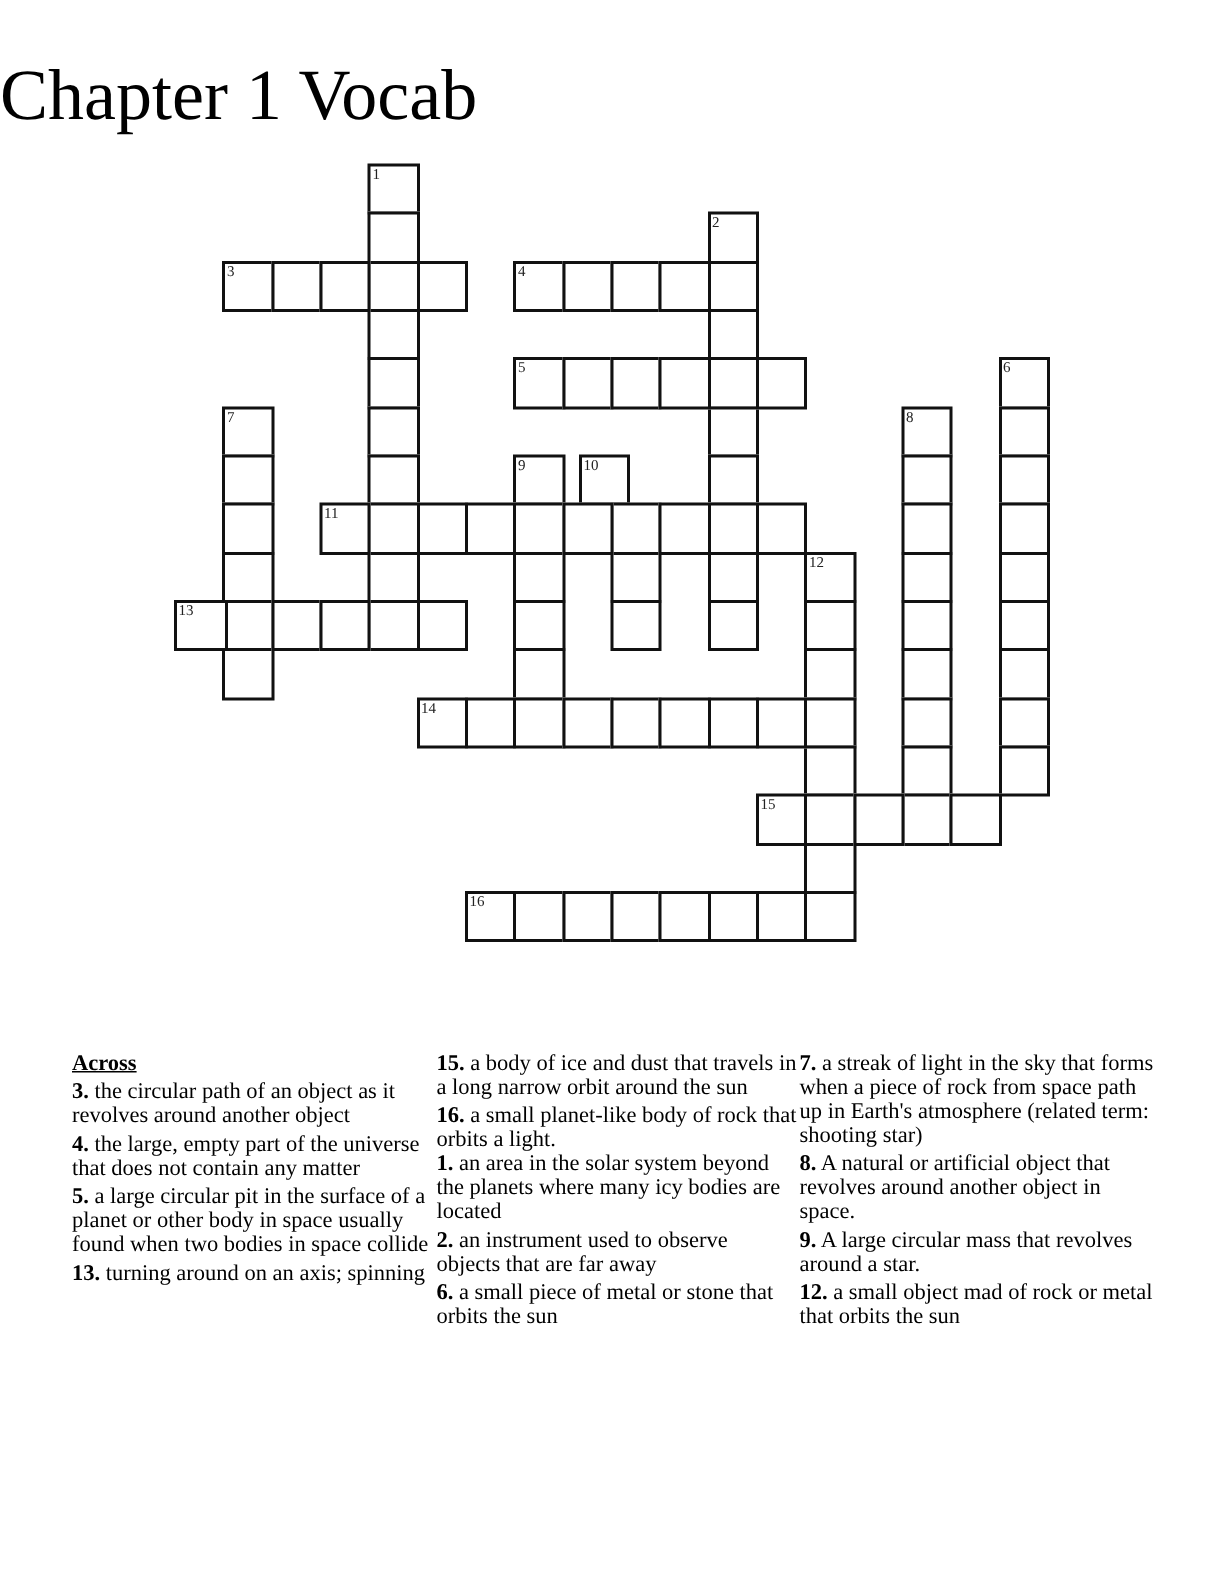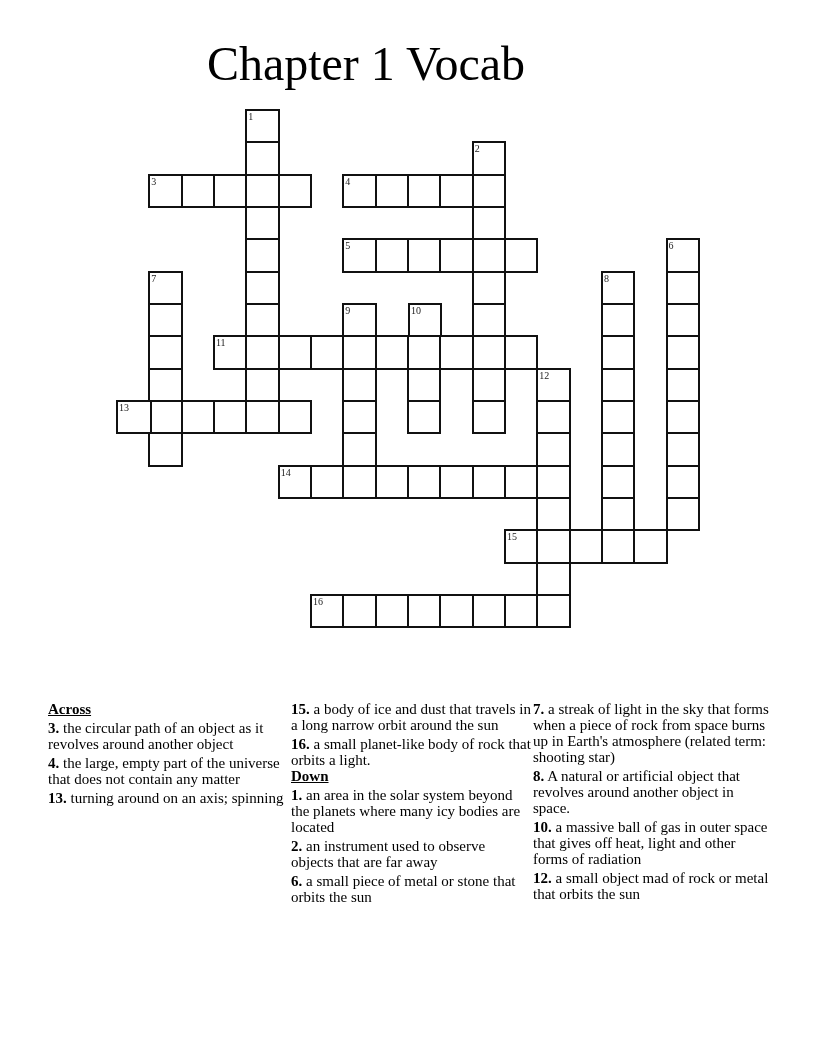--- a/index.html
+++ b/index.html
@@ -1,21 +1,21 @@
 <!DOCTYPE html>
 <html><head>
   <meta charset="utf-8">
   <style>
     html, body { margin: 0; padding: 0; background: #ffffff; }
     body {
       width: 816px; height: 1056px; position: relative; overflow: hidden;
       font-family: "Liberation Serif", "DejaVu Serif", serif; color: #000;
     }
     .title {
-      position: absolute; left: 0; top: 34px; width: 732px; text-align: center;
+      position: absolute; left: 0; top: 34px; width: 732px; text-align: left;
       font-size: 48px; line-height: 60px; font-weight: normal; margin: 0;
     }
     .grid { position: absolute; left: 0; top: 0; width: 816px; height: 680px; }
     .cell {
       position: absolute; box-sizing: border-box; width: 34.3px; height: 34.3px;
       border: 2px solid #111; background: #fff;
     }
     .cell .num {
       position: absolute; left: 1px; top: 0px; font-size: 10px; line-height: 11px;
       color: #222;
@@ -109,21 +109,21 @@
     <div class="cell" style="left: 600.95px; top: 496.96px;"></div>
     <div class="cell" style="left: 600.95px; top: 529.29px;"></div>
     <div class="cell" style="left: 342.31px; top: 302.98px;">
       <span class="num">9</span>
     </div>
     <div class="cell" style="left: 342.31px; top: 335.31px;"></div>
     <div class="cell" style="left: 342.31px; top: 367.64px;"></div>
     <div class="cell" style="left: 342.31px; top: 399.97px;"></div>
     <div class="cell" style="left: 342.31px; top: 432.3px;"></div>
     <div class="cell" style="left: 342.31px; top: 464.63px;"></div>
-    <div class="cell" style="left: 408px; top: 302.98px; padding-left: 12px;">
+    <div class="cell" style="left: 386px; top: 302.98px; padding-left: 12px;">
       <span class="num">10</span>
     </div>
     <div class="cell" style="left: 406.97px; top: 335.31px;"></div>
     <div class="cell" style="left: 406.97px; top: 367.64px;"></div>
     <div class="cell" style="left: 406.97px; top: 399.97px;"></div>
     <div class="cell" style="left: 212.99px; top: 335.31px;">
       <span class="num">11</span>
     </div>
     <div class="cell" style="left: 277.65px; top: 335.31px;"></div>
     <div class="cell" style="left: 309.98px; top: 335.31px;"></div>
@@ -168,30 +168,30 @@
     <div class="cell" style="left: 406.97px; top: 593.95px;"></div>
     <div class="cell" style="left: 439.3px; top: 593.95px;"></div>
     <div class="cell" style="left: 471.63px; top: 593.95px;"></div>
     <div class="cell" style="left: 503.96px; top: 593.95px;"></div>
   </div>
 
 <div class="clues col1">
   <div class="heading">Across</div>
   <div class="clue"><b>3.</b> <span>the circular path of an object as it revolves around another object</span></div>
   <div class="clue"><b>4.</b> <span>the large, empty part of the universe that does not contain any matter</span></div>
+  <div class="clue"><b>5.</b> <span>a large circular pit in the surface of a planet or other body in space usually found when two bodies in space collide</span></div>
   <div class="clue"><b>13.</b> <span>turning around on an axis; spinning</span></div>
 </div>
 
 <div class="clues col2">
   <div class="clue"><b>15.</b> <span>a body of ice and dust that travels in a long narrow orbit around the sun</span></div>
   <div class="clue" style="margin-bottom:0"><b>16.</b> <span>a small planet-like body of rock that orbits a light.</span></div>
-  <div class="heading">Down</div>
   <div class="clue"><b>1.</b> <span>an area in the solar system beyond the planets where many icy bodies are located</span></div>
   <div class="clue"><b>2.</b> <span>an instrument used to observe objects that are far away</span></div>
   <div class="clue"><b>6.</b> <span>a small piece of metal or stone that orbits the sun</span></div>
 </div>
 
 <div class="clues col3">
-  <div class="clue"><b>7.</b> <span>a streak of light in the sky that forms when a piece of rock from space burns up in Earth's atmosphere (related term: shooting star)</span></div>
+  <div class="clue"><b>7.</b> <span>a streak of light in the sky that forms when a piece of rock from space path up in Earth's atmosphere (related term: shooting star)</span></div>
   <div class="clue"><b>8.</b> <span>A natural or artificial object that revolves around another object in space.</span></div>
-  <div class="clue"><b>10.</b> <span>a massive ball of gas in outer space that gives off heat, light and other forms of radiation</span></div>
+  <div class="clue"><b>9.</b> <span>A large circular mass that revolves around a star.</span></div>
   <div class="clue"><b>12.</b> <span>a small object mad of rock or metal that orbits the sun</span></div>
 </div>
 
 </body></html>

